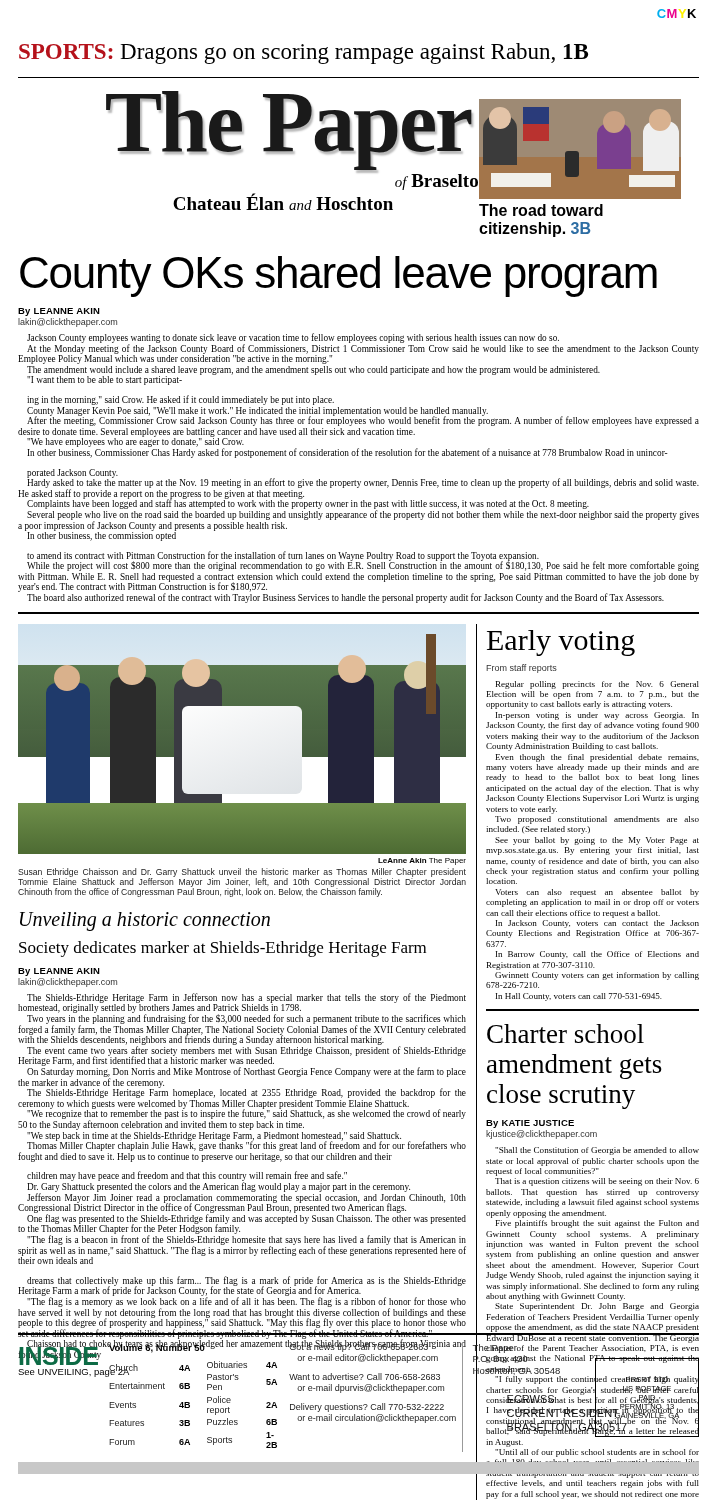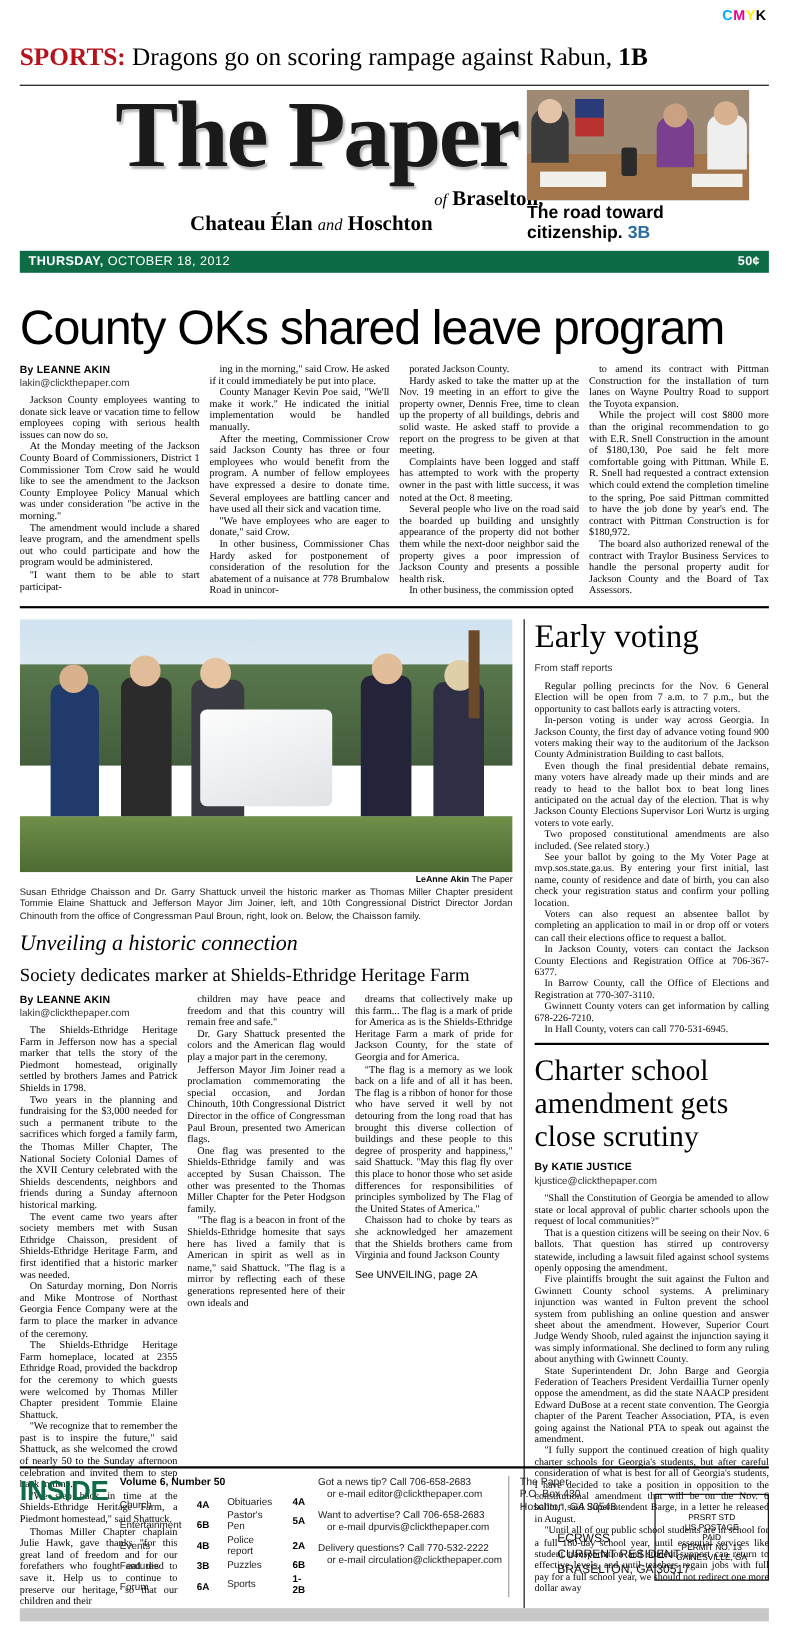--- a/index.html
+++ b/index.html
@@ -31,40 +31,40 @@
           line-height:92px; letter-spacing:-2px; color:#1a1a1a;
           text-shadow:2px 3px 2px rgba(0,0,0,.28); }
   .sub1 { font-family:"Liberation Serif",serif; font-size:19px; margin-top:2px; text-align:right;
           padding-right:24px; }
   .sub1 i { font-size:15px; }
   .sub1 b { font-weight:bold; }
   .sub2 { font-family:"Liberation Serif",serif; font-size:19px; text-align:center; padding-right:10px; margin-top:1px;}
   .sub2 b { font-weight:bold; }
   .sub2 i { font-size:15px; }
 
-  .promo { position:absolute; right:0; top:0; width:220px; }
+  .promo { position:absolute; right:0; top:17px; width:220px; }
   .promo-img { width:202px; height:100px; position:relative; overflow:hidden;
                background:linear-gradient(#8a6a4a,#6b4e33); }
   .promo-cap { font-family:"Liberation Sans",sans-serif; font-weight:bold; font-size:16px;
                line-height:18px; margin-top:3px; }
   .promo-cap .pg { color:#2d6da3; }
 
   
   .datebar { background:#0d6b45; color:#fff; height:20px; display:flex; align-items:center;
              justify-content:space-between; padding:0 8px; margin-top:6px;
              font-family:"Liberation Sans",sans-serif; font-size:11.5px; letter-spacing:.4px; }
   .datebar b { font-weight:bold; }
   .datebar .price { font-weight:bold; }
 
   
   .lead-hed { font-family:"Liberation Sans",sans-serif; font-weight:normal; font-size:44px;
               line-height:46px; letter-spacing:-1.2px; margin:28px 0 9px 0; }
 
   
-  .cols { display:flex; gap:9px; }
+  .cols { display:flex; gap:9px;flex-direction:column; }
   .col { flex:1; }
   .byline { font-family:"Liberation Sans",sans-serif; font-size:9.5px; font-weight:bold;
             letter-spacing:.2px; }
   .email { font-family:"Liberation Sans",sans-serif; font-size:9px; color:#333; margin-top:1px;
            margin-bottom:6px; }
   p.bt { font-size:9.3px; line-height:10.6px; text-align:justify; margin:0 0 0 0; text-indent:9px;
          font-family:"Liberation Serif",serif; hyphens:auto; }
 
   .rule-thin { border-top:1px solid #000; margin:8px 0 0 0; }
   .rule-thick { border-top:2px solid #000; margin:8px 0; }
@@ -176,27 +176,20 @@
         <div style="position:absolute;left:150px;top:76px;width:46px;height:12px;background:#f2f0ea;"></div>
       </div>
       <div class="promo-cap">
         <span>The road toward</span><br>
         <span>citizenship.</span>
         <span class="pg">3B</span>
       </div>
     </div>
   </div>
 
-  <div class="datebar">
-    <div>
-      <b>THURSDAY,</b>
-      <span>OCTOBER 18, 2012</span>
-    </div>
-    <div class="price">50¢</div>
-  </div>
 
   <div class="lead-hed">County OKs shared leave program</div>
 
   <div class="cols">
     <div class="col">
       <div class="byline">By LEANNE AKIN</div>
       <div class="email">lakin@clickthepaper.com</div>
       <p class="bt">Jackson County employees wanting to donate sick leave or vacation time to fellow employees coping with serious health issues can now do so.</p>
       <p class="bt">At the Monday meeting of the Jackson County Board of Commissioners, District 1 Commissioner Tom Crow said he would like to see the amendment to the Jackson County Employee Policy Manual which was under consideration "be active in the morning."</p>
       <p class="bt">The amendment would include a shared leave program, and the amendment spells out who could participate and how the program would be administered.</p>

